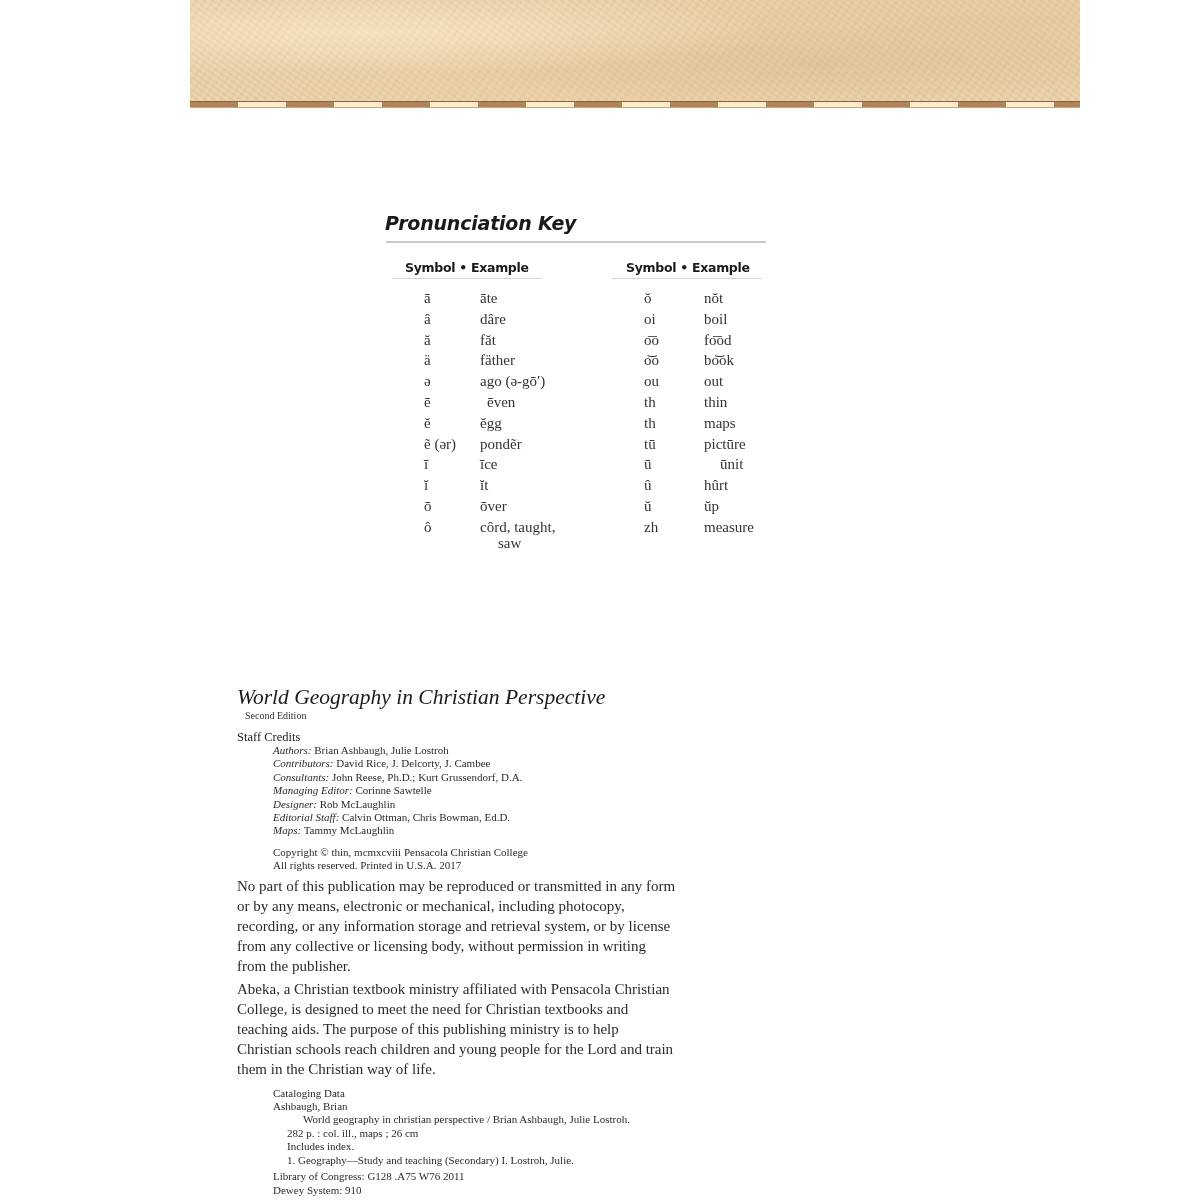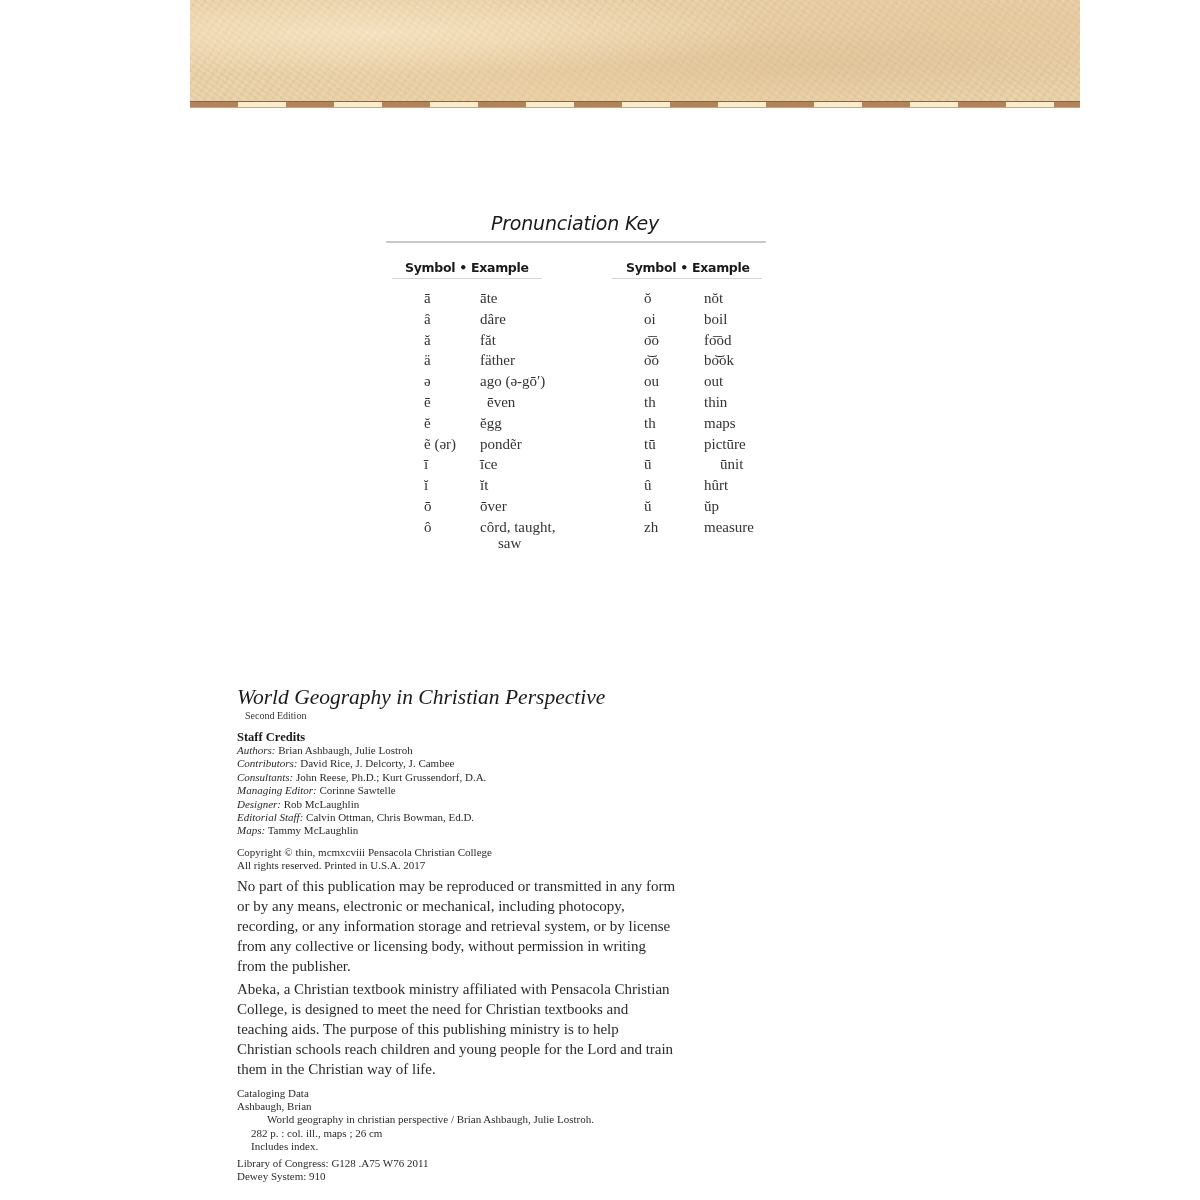--- a/index.html
+++ b/index.html
@@ -18,22 +18,22 @@
         #e8d0a8;
     }
     .banner-border {
       position: absolute; left: 0; right: 0; bottom: 0; height: 7px;
       background: repeating-linear-gradient(90deg, #b0835a 0 48px, #fbeccd 48px 96px);
       border-top: 1px solid #8a6240;
       border-bottom: 1px solid #c9a57e;
     }
 
     .pk-title {
-      position: absolute; left: 385px; top: 212px; width: 380px; text-align: center;
-      font-family: "DejaVu Sans", sans-serif; font-style: italic; font-weight: normal;
+      position: absolute; left: 385px; top: 212px; width: 380px; text-align: left;
+      font-family: "DejaVu Sans", sans-serif; font-style: italic; font-weight: bold;
       font-size: 19px; color: #1a1a1a; letter-spacing: -0.2px;
     }
     .pk-rule {
       position: absolute; left: 386px; top: 241px; width: 380px; height: 2px;
       background: #c8c8c8;
     }
     .pk-header {
       position: absolute; top: 260px;
       font-family: "DejaVu Sans", sans-serif; font-weight: bold; font-size: 12.5px;
       color: #1a1a1a; letter-spacing: -0.3px; white-space: nowrap; text-align: center;
@@ -50,22 +50,22 @@
     .pk-sym { position: absolute; left: 0; }
     .pk-ex { position: absolute; }
     .pk-ex .wrap { display: block; padding-left: 18px; line-height: 16px; }
 
     .credits { position: absolute; left: 237px; top: 684px; width: 460px; }
     .book-title {
       font-family: "Liberation Serif", serif; font-style: italic; font-size: 21.5px;
       color: #1a1a1a; line-height: 26px; white-space: nowrap;
     }
     .edition { font-size: 10px; line-height: 12px; color: #333; margin-left: 8px; }
-    .staff-title { font-weight: bold; font-size: 12.5px; margin-top: 8px; line-height: 14px; }
-    .line { font-size: 11px; line-height: 13.4px; color: #2a2a2a; white-space: nowrap; }
+    .staff-title { font-weight: normal; font-size: 12.5px; margin-top: 8px; line-height: 14px; }
+    .line { font-size: 11px; line-height: 13.4px; color: #2a2a2a; white-space: nowrap; margin-left: 36px; }
     .para { font-size: 15px; line-height: 20px; color: #2a2a2a; width: 440px; }
     .gap-m { height: 8px; }
     .indent1 { padding-left: 30px; }
     .indent2 { padding-left: 14px; }
     em { font-style: italic; }
   </style>
 </head>
 <body>
 
 <div class="banner">
@@ -200,15 +200,16 @@
   <div class="line">All rights reserved.  Printed in U.S.A.   2017</div>
   <div class="para" style="margin-top:3px;">No part of this publication may be reproduced or transmitted in any form or by any means, electronic or mechanical, including photocopy, recording, or any information storage and retrieval system, or by license from any collective or licensing body, without permission in writing from the publisher.</div>
   <div class="para" style="margin-top:3px;">Abeka, a Christian textbook ministry affiliated with Pensacola Christian College, is designed to meet the need for Christian textbooks and teaching aids.  The purpose of this publishing ministry is to help Christian schools reach children and young people for the Lord and train them in the Christian way of life.</div>
 
   <div class="gap-m"></div>
   <div class="line">Cataloging Data</div>
   <div class="line">Ashbaugh, Brian</div>
   <div class="line indent1">World geography in christian perspective / Brian Ashbaugh, Julie Lostroh.</div>
   <div class="line indent2">282 p. : col. ill., maps ; 26 cm</div>
   <div class="line indent2">Includes index.</div>
+  <div class="line indent2">1. Geography—Study and teaching (Secondary)  I. Lostroh, Julie.</div>
   <div class="line" style="margin-top:3px;">Library of Congress: G128 .A75 W76 2011</div>
   <div class="line">Dewey System: 910</div>
 </div>
 
 </body></html>

